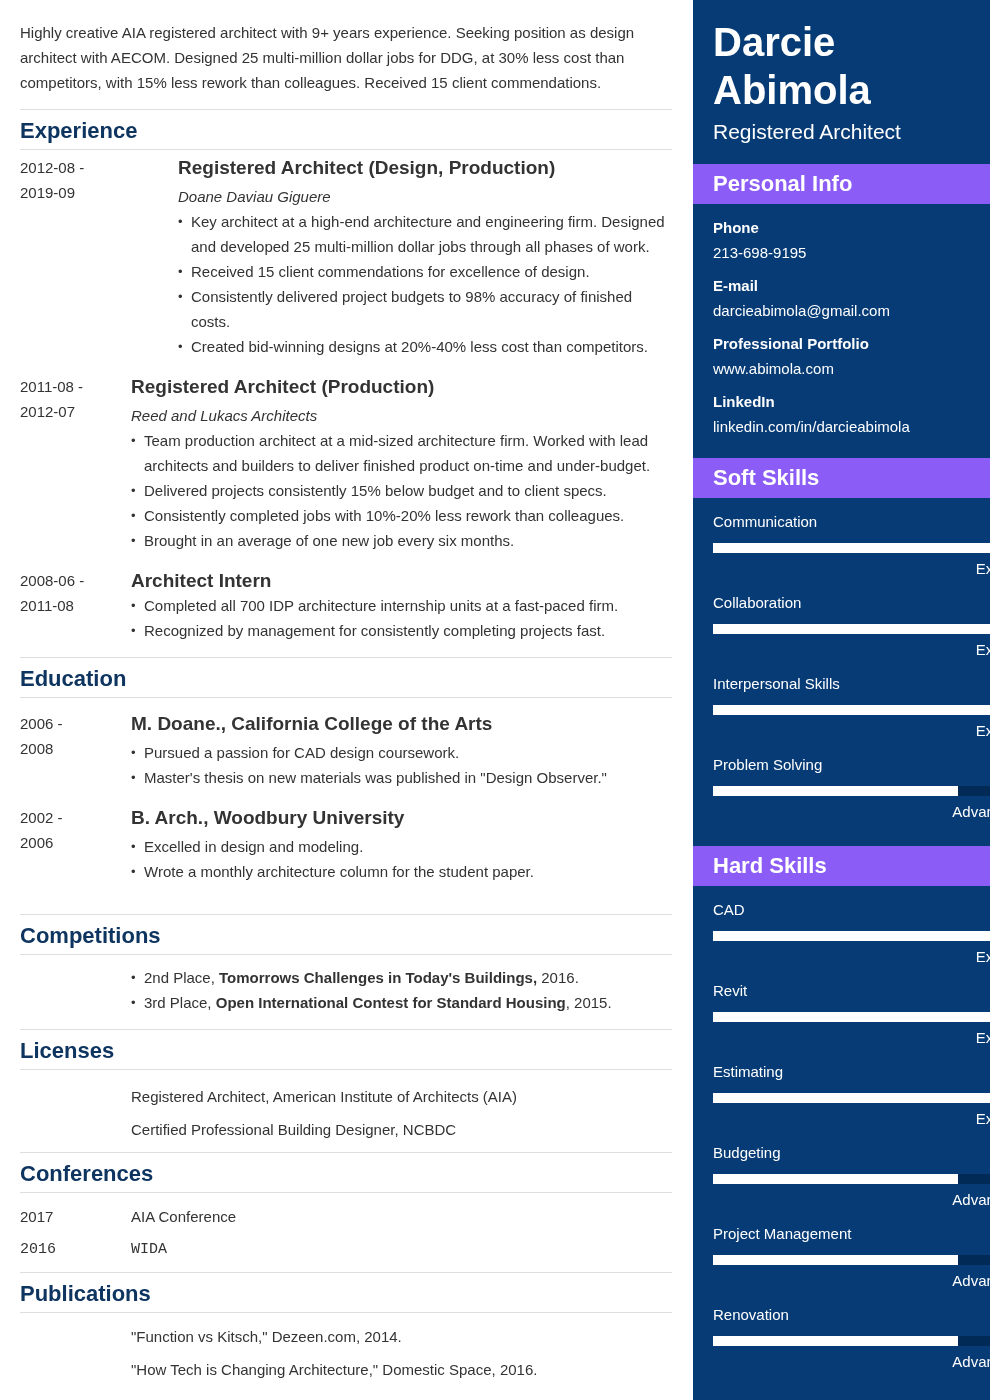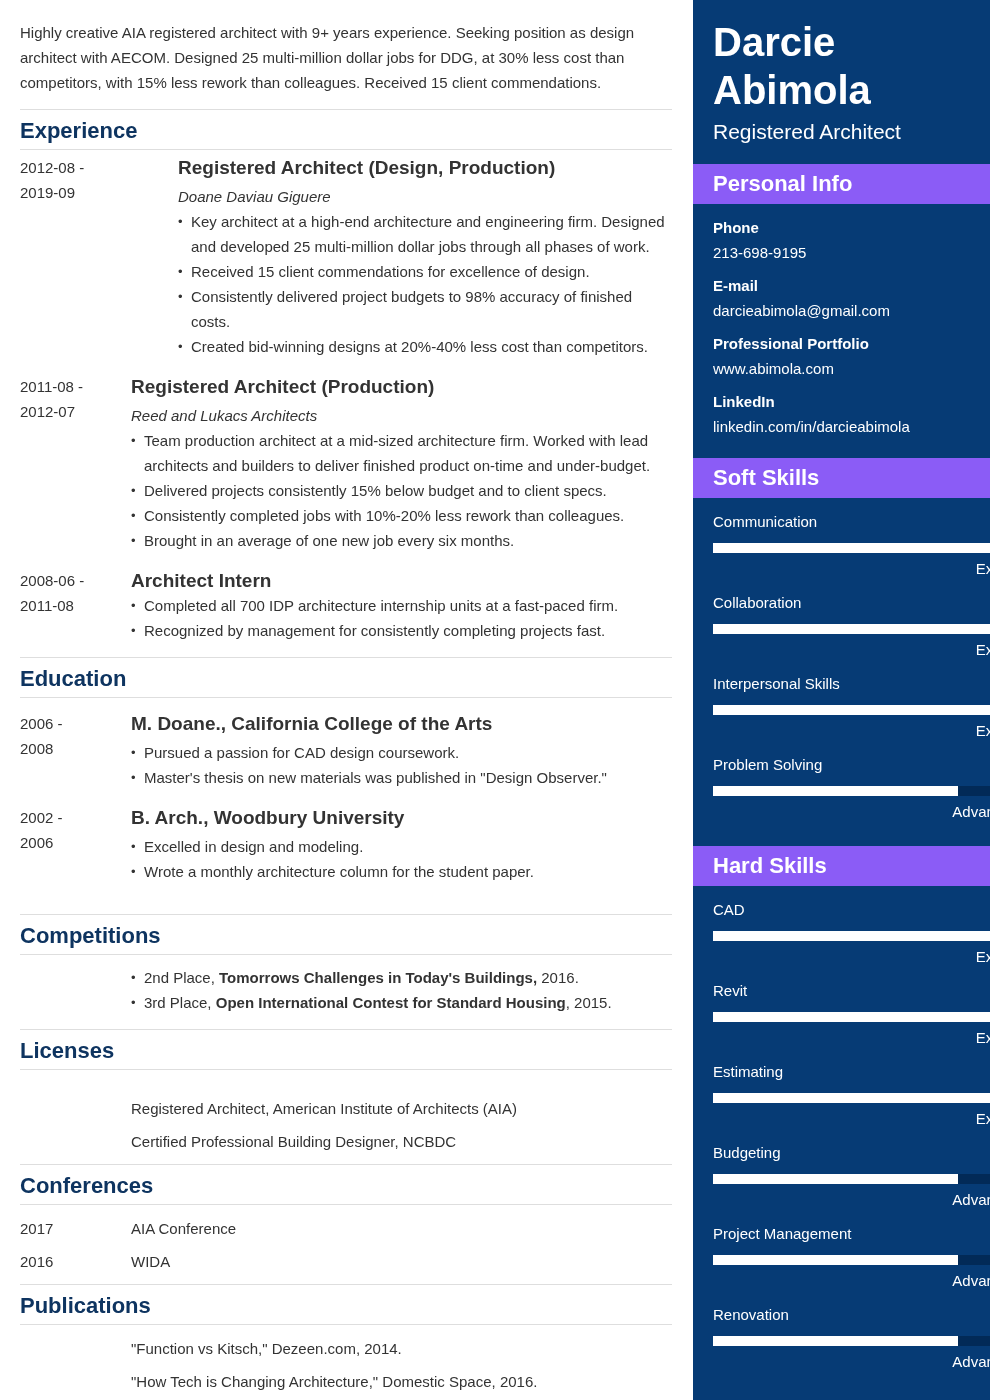--- a/index.html
+++ b/index.html
@@ -146,37 +146,37 @@
         <ul class="bullets">
           <li><span>2nd Place, </span><b>Tomorrows Challenges in Today's Buildings,</b><span> 2016.</span></li>
           <li><span>3rd Place, </span><b>Open International Contest for Standard Housing</b><span>, 2015.</span></li>
         </ul>
       </div>
     </div>
   </div>
 
   <div class="section" style="padding-bottom:10px;">
     <h2 class="section-title">Licenses</h2>
-    <div class="plain-row" style="margin-top:26px;justify-content:flex-end;">
+    <div class="plain-row" style="margin-top:14px;justify-content:flex-end;">
       <div class="date"></div>
       <div class="text">Registered Architect, American Institute of Architects (AIA)</div>
     </div>
     <div class="plain-row" style="margin-top:8px;">
       <div class="date"></div>
       <div class="text">Certified Professional Building Designer, NCBDC</div>
     </div>
   </div>
 
   <div class="section" style="padding-bottom:10px;">
     <h2 class="section-title">Conferences</h2>
     <div class="plain-row" style="margin-top:11px;">
       <div class="date">2017</div>
       <div class="text">AIA Conference</div>
     </div>
-    <div class="plain-row" style="margin-top:8px;">
+    <div class="plain-row" style="margin-top:8px;font-family:Liberation Mono, monospace;">
       <div class="date">2016</div>
       <div class="text">WIDA</div>
     </div>
   </div>
 
   <div class="section last">
     <h2 class="section-title">Publications</h2>
     <div class="plain-row" style="margin-top:11px;">
       <div class="date"></div>
       <div class="text">"Function vs Kitsch," Dezeen.com, 2014.</div>

